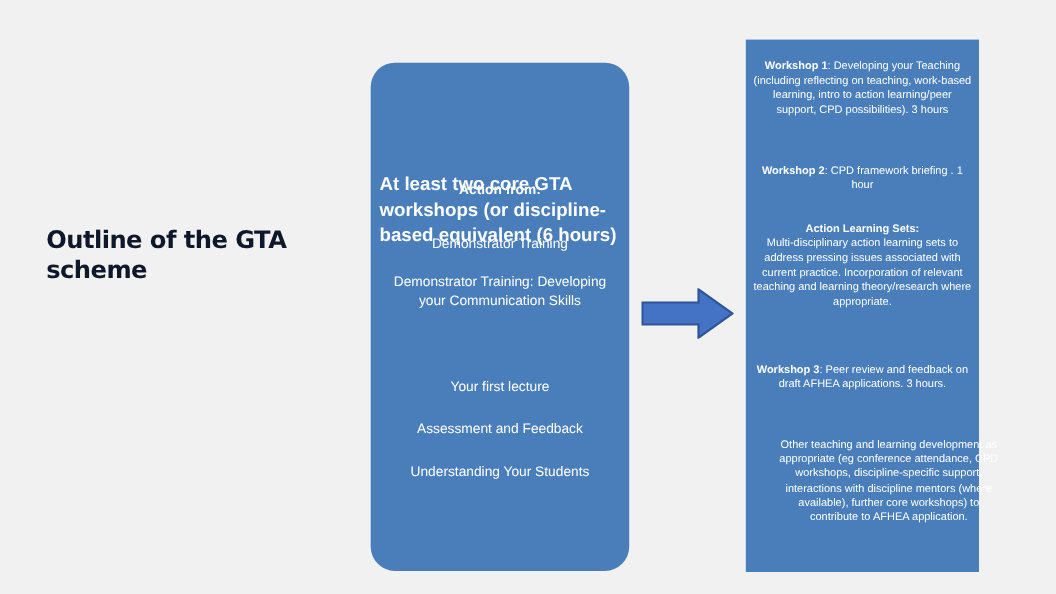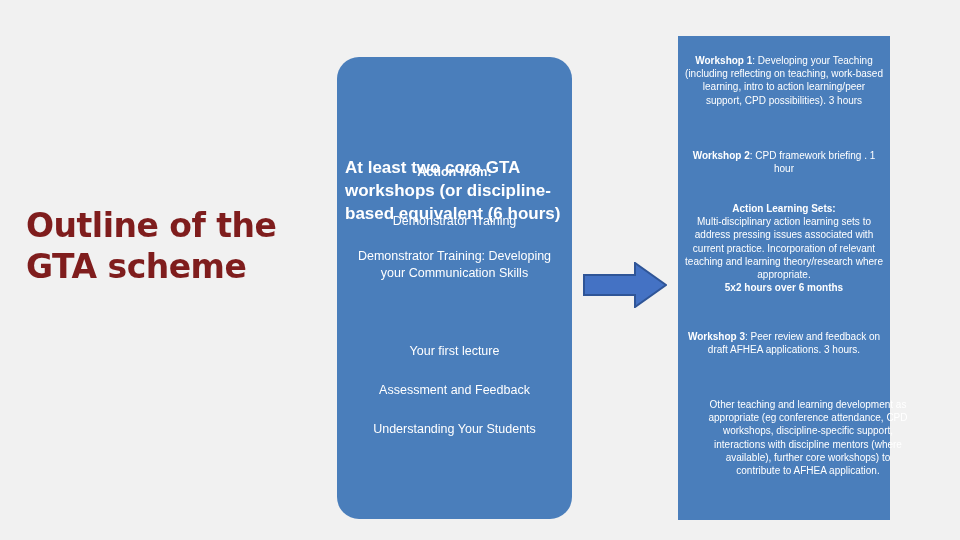--- a/index.html
+++ b/index.html
@@ -14,28 +14,28 @@
     overflow: hidden;
   }
   #slide {
     position: relative;
     width: 960px;
     height: 540px;
   }
   
   #title {
     position: absolute;
-    left: 26px;
+    left: 42px;
     top: 205px;
     width: 290px;
     font-family: "DejaVu Sans", sans-serif;
     font-weight: bold;
-    font-size: 33px;
+    font-size: 22px;
     line-height: 1.25;
-    color: #7f1d1d;
+    color: #0f172a;
     letter-spacing: -0.5px;
   }
   
   #left-panel {
     position: absolute;
     left: 337px;
     top: 57px;
     width: 235px;
     height: 462px;
     background: #4a7ebb;
@@ -122,21 +122,20 @@
   <div id="right-panel">
     <div class="blk" style="top:18px;">
       <span class="rp-title">Workshop 1</span><span class="rp-body">: Developing your Teaching (including reflecting on teaching, work-based learning, intro to action learning/peer support, CPD possibilities). 3 hours</span>
     </div>
     <div class="blk" style="top:113px;">
       <span class="rp-title">Workshop 2</span><span class="rp-body">: CPD framework briefing . 1 hour</span>
     </div>
     <div class="blk" style="top:166px;">
       <div class="rp-title">Action Learning Sets:</div>
       <div class="rp-body">Multi-disciplinary action learning  sets to address pressing issues associated with current practice. Incorporation of relevant teaching and learning theory/research where appropriate.</div>
-      <div class="rp-title">5x2 hours over 6 months</div>
     </div>
     <div class="blk" style="top:294px;">
       <span class="rp-title">Workshop 3</span><span class="rp-body">: Peer review and feedback on draft AFHEA applications. 3 hours.</span>
     </div>
     <div class="blk" style="top:362px;margin-left:24px;">
       <span class="rp-body">Other teaching and learning development as appropriate (eg conference attendance, CPD workshops, discipline-specific support, interactions with discipline mentors (where available), further core workshops) to contribute to AFHEA application.</span>
     </div>
   </div>
 
 </div>

